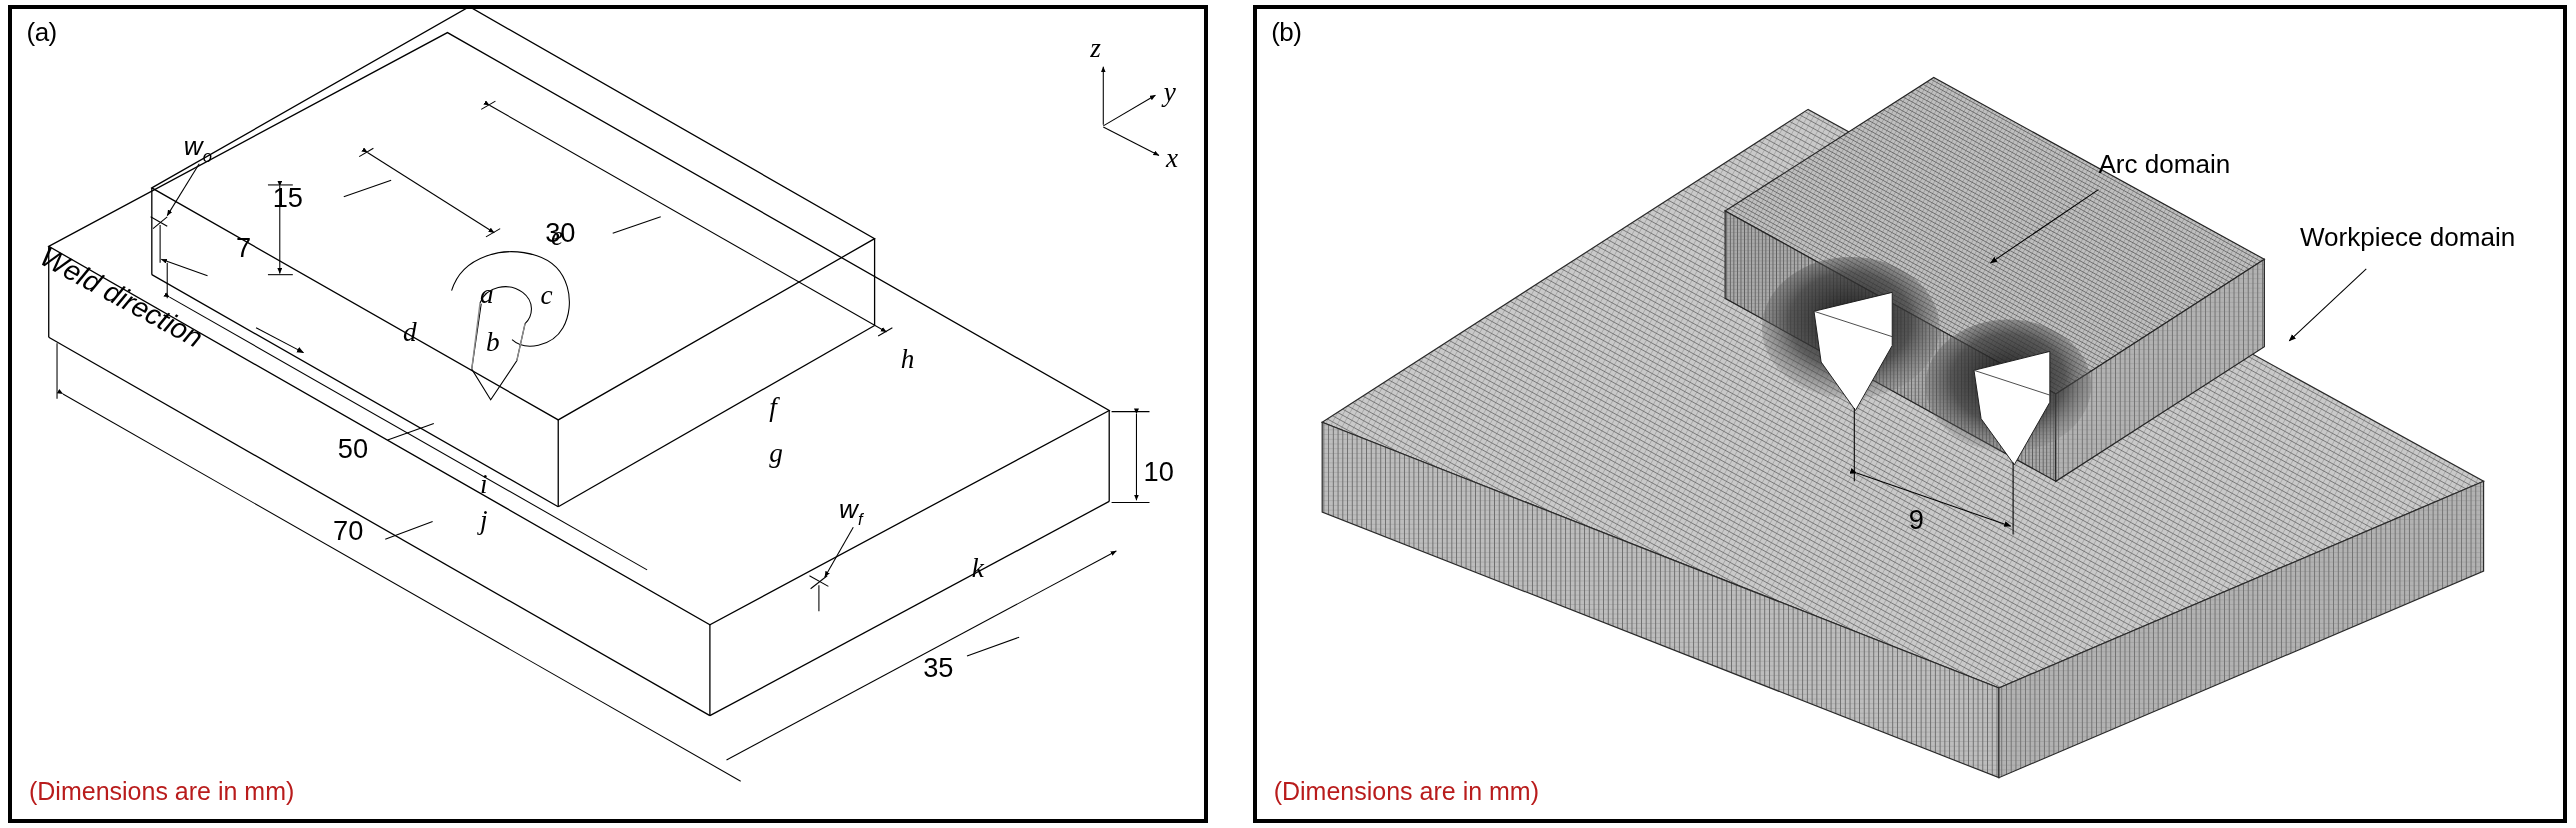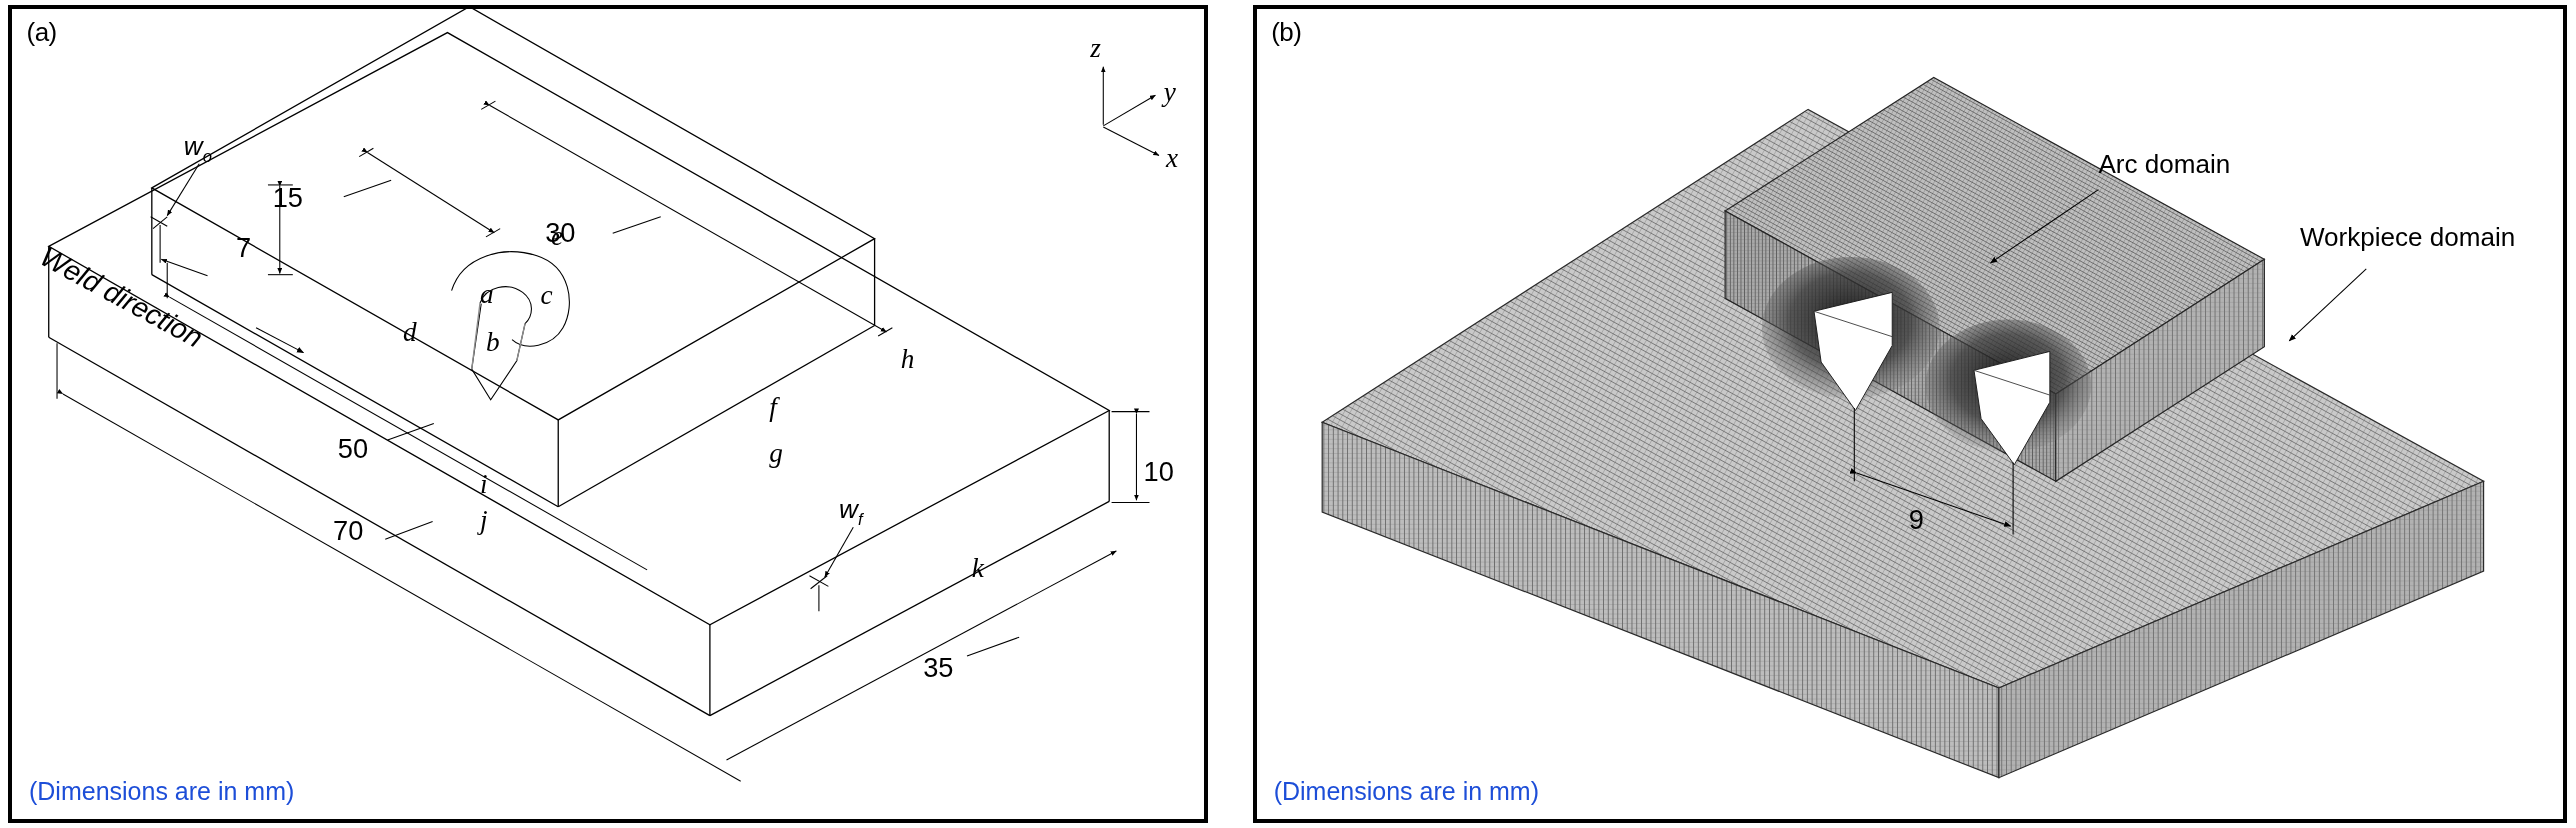--- a/index.html
+++ b/index.html
@@ -5,21 +5,21 @@
   html,body{margin:0;padding:0;background:#ffffff;}
   body{width:2576px;height:829px;font-family:"Liberation Sans",sans-serif;}
   .figure{position:relative;width:2576px;height:829px;background:#ffffff;}
   .panel{position:absolute;top:4.8px;background:#ffffff;border:4.2px solid #000000;box-sizing:border-box;overflow:hidden;}
   #panel-a{left:8.3px;width:1200px;height:818px;}
   #panel-b{left:1253px;width:1314px;height:818px;}
   .panel-svg{position:absolute;left:0;top:0;width:100%;height:100%;}
   .panel-label{position:absolute;font-size:26px;color:#000;font-family:"Liberation Sans",sans-serif;letter-spacing:-0.6px;}
   #label-a{left:14.3px;top:8.3px;}
   #label-b{left:14.3px;top:8.3px;}
-  .caption{position:absolute;left:16.7px;bottom:13px;font-size:25px;color:#1d4ed8;font-family:"Liberation Sans",sans-serif;}
+  .caption{position:absolute;left:16.7px;bottom:13px;font-size:25px;color:#b91c1c;font-family:"Liberation Sans",sans-serif;}
   .dim{font-family:"Liberation Sans",sans-serif;font-size:46px;fill:#000;}
   .ital{font-family:"Liberation Serif",serif;font-style:italic;font-size:46px;fill:#000;}
   .axis-lab{font-family:"Liberation Serif",serif;font-style:italic;font-size:46px;fill:#000;}
   .wlab{font-family:"Liberation Sans",sans-serif;font-style:italic;font-size:44px;fill:#000;}
   .sublab{font-family:"Liberation Sans",sans-serif;font-style:italic;font-size:28px;fill:#000;}
   .mlab{font-family:"Liberation Sans",sans-serif;font-size:44px;fill:#000;}
   .wdir{font-family:"Liberation Sans",sans-serif;font-style:italic;font-size:48px;fill:#000;}
   .edge{stroke:#000;stroke-width:2.2;fill:none;}
   .edge-thin{stroke:#000;stroke-width:1.8;fill:none;}
   .edge-grey{stroke:#8d8d8d;stroke-width:2.4;fill:none;}

